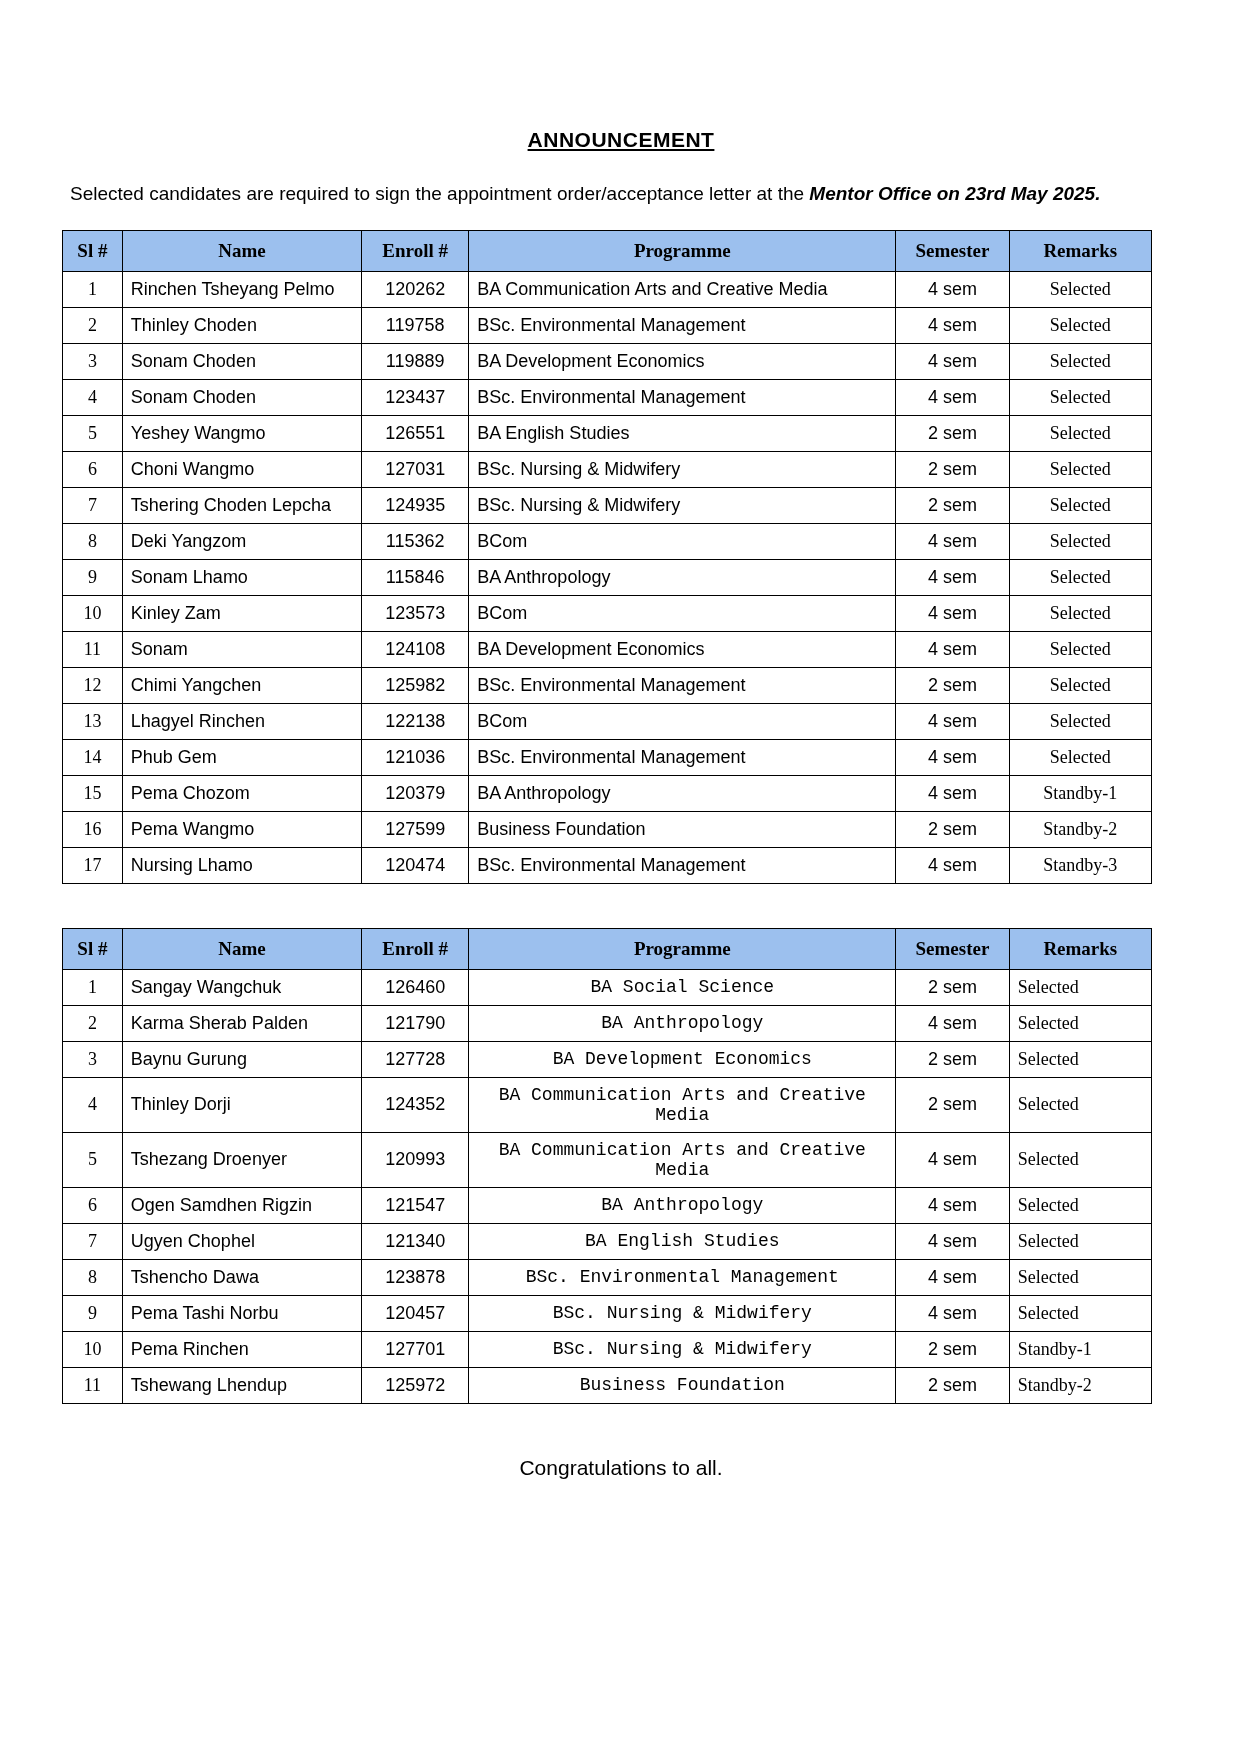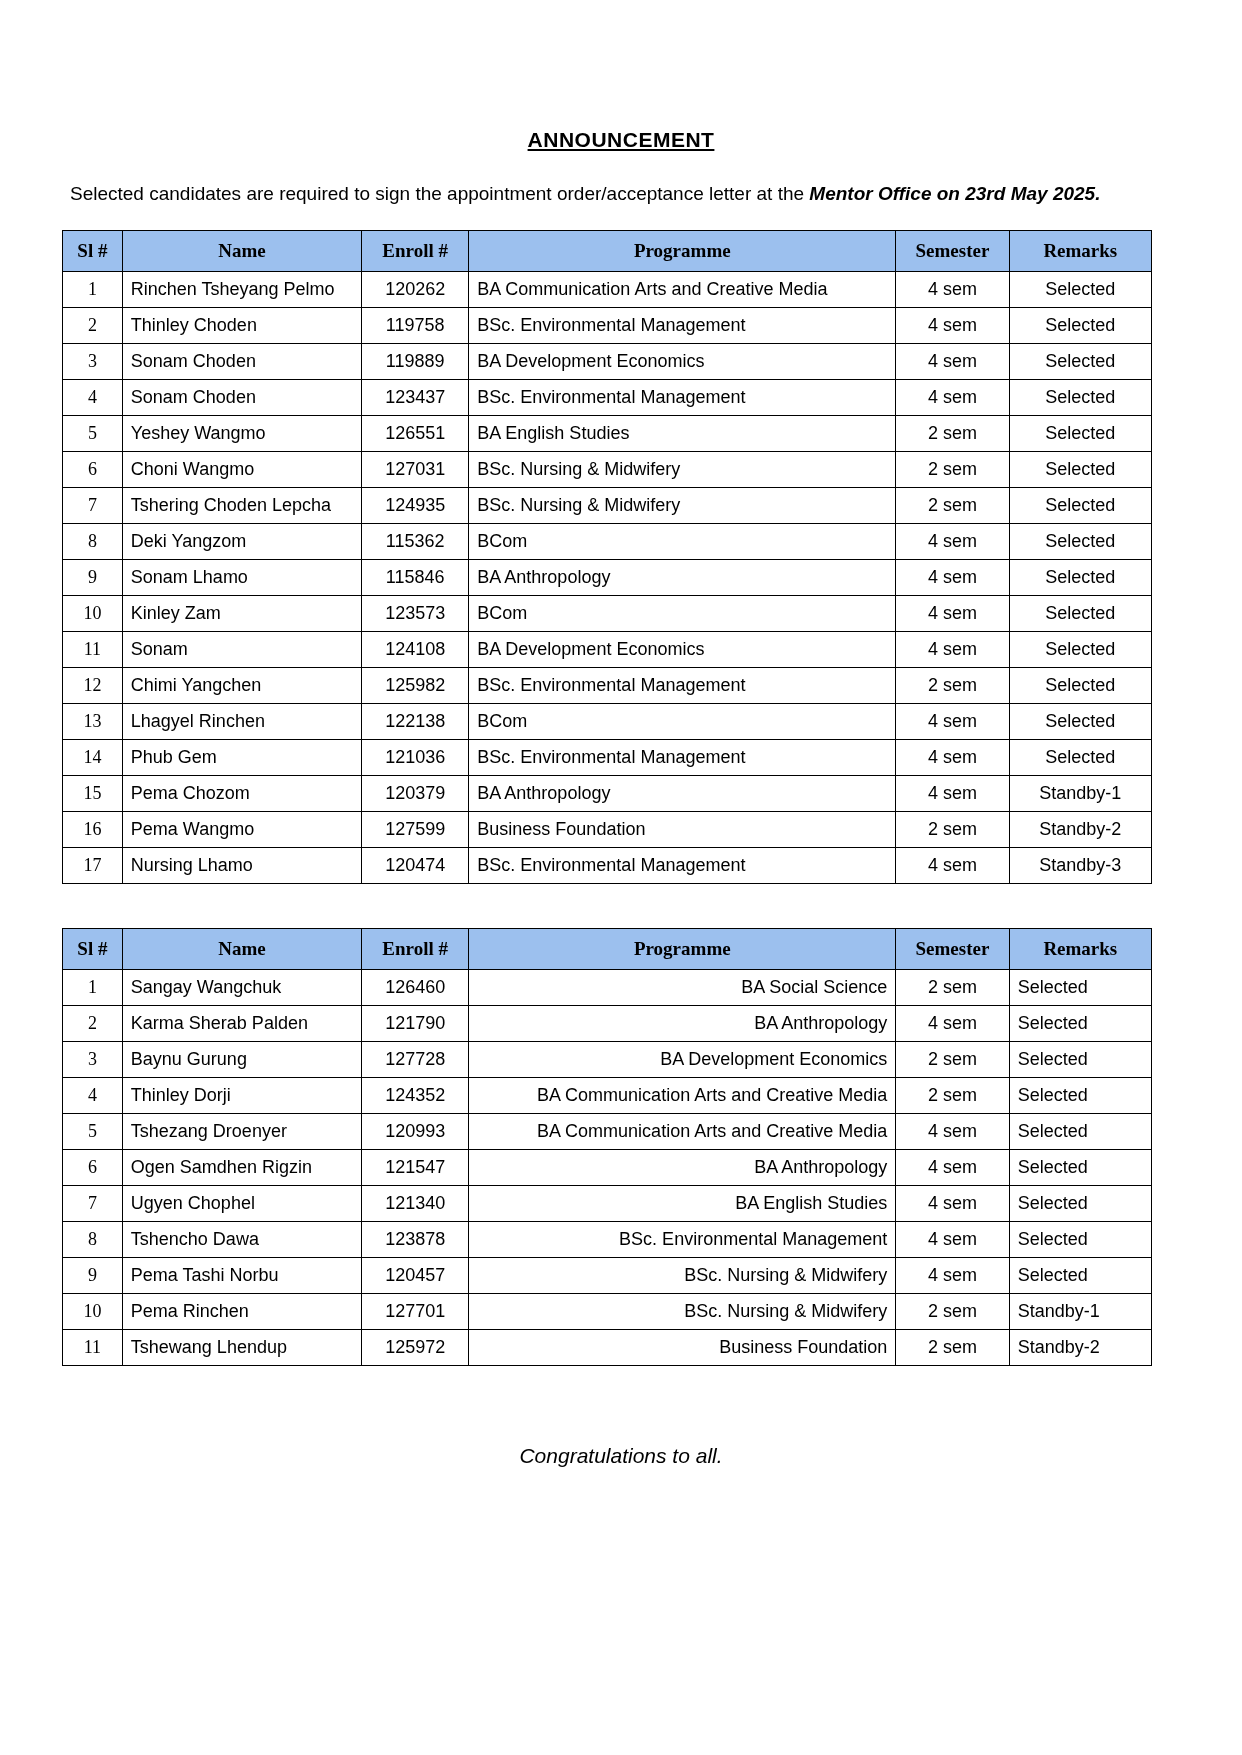--- a/index.html
+++ b/index.html
@@ -67,37 +67,36 @@
   }
   td.c-sl {
     text-align: center;
     font-family: "Liberation Serif", serif;
     font-size: 19px;
   }
   td.c-name { text-align: left; }
   td.c-enroll { text-align: center; }
   td.c-prog { text-align: left; }
   td.c-sem { text-align: center; }
-  td.c-rem { text-align: center; }
+  td.c-rem { text-align: center; font-family: Liberation Serif, serif; }
   
   .roster col.w-sl { width: 58px; }
   .roster col.w-name { width: 232px; }
   .roster col.w-enroll { width: 104px; }
   .roster col.w-prog { width: 414px; }
   .roster col.w-sem { width: 110px; }
   .roster col.w-rem { width: 138px; }
 
   .table2 td.c-rem { text-align: left; }
-  .table2 td.c-prog { text-align: right; }
+  .table2 td.c-prog { text-align: center; font-family: Liberation Mono, monospace; }
   .spacer { height: 44px; }
   .closing {
     text-align: center;
-    font-style: italic;
     font-size: 21px;
-    margin-top: 78px;
+    margin-top: 52px;
   }
 </style>
 </head>
 <body>
 
 <div class="page">
 
   <h1 class="doc-title">ANNOUNCEMENT</h1>
 
 

